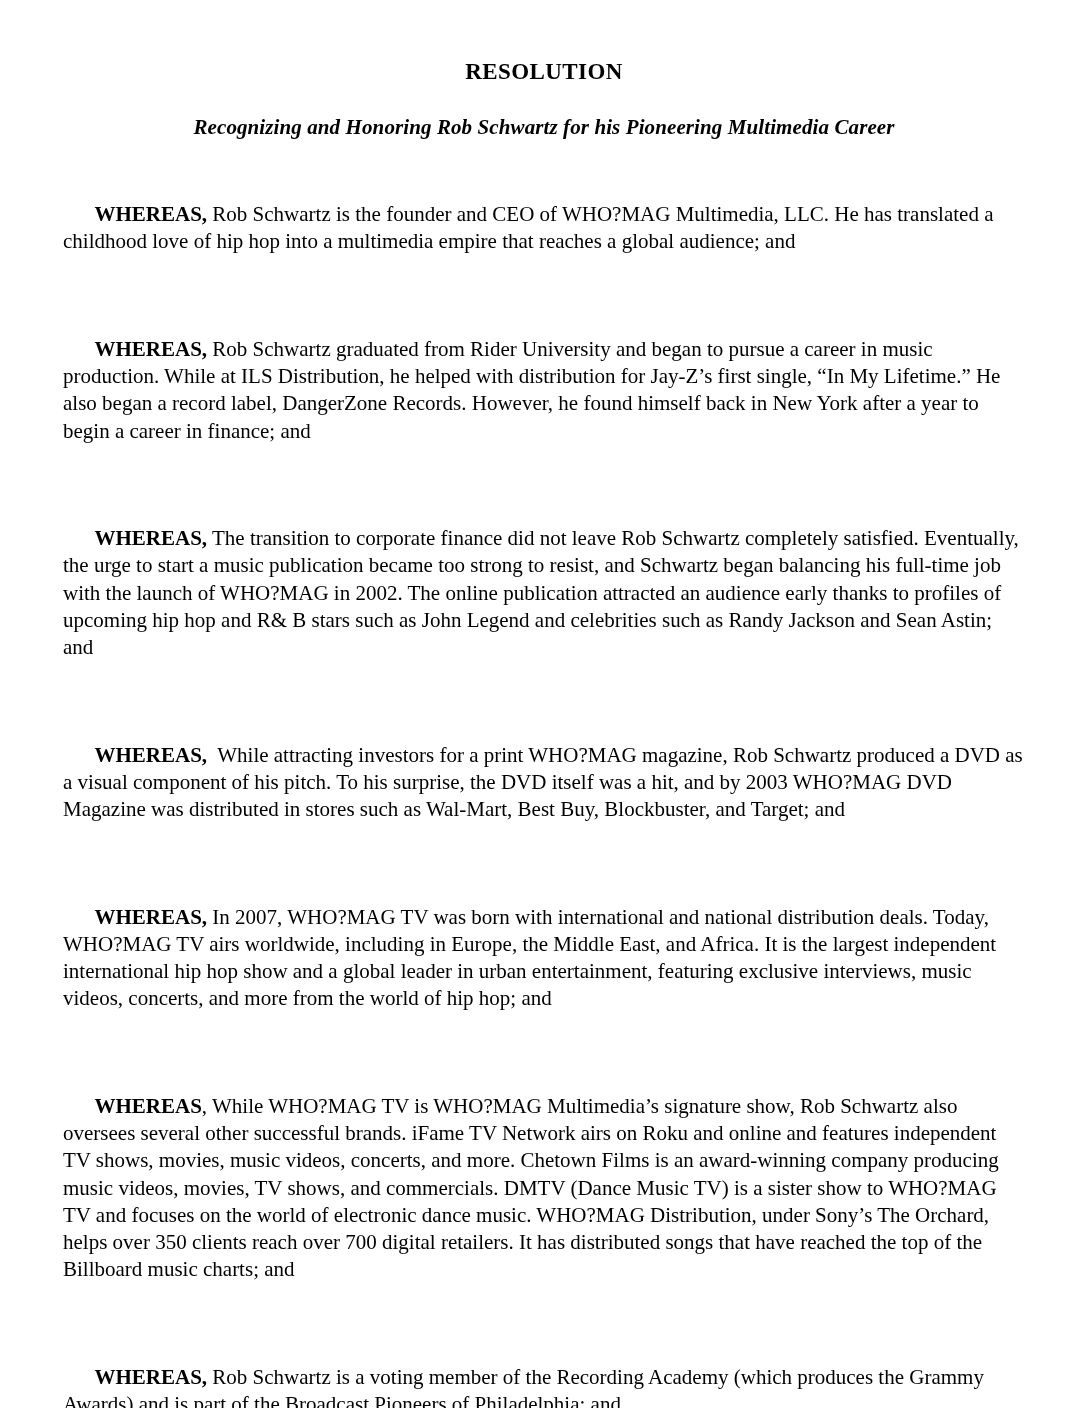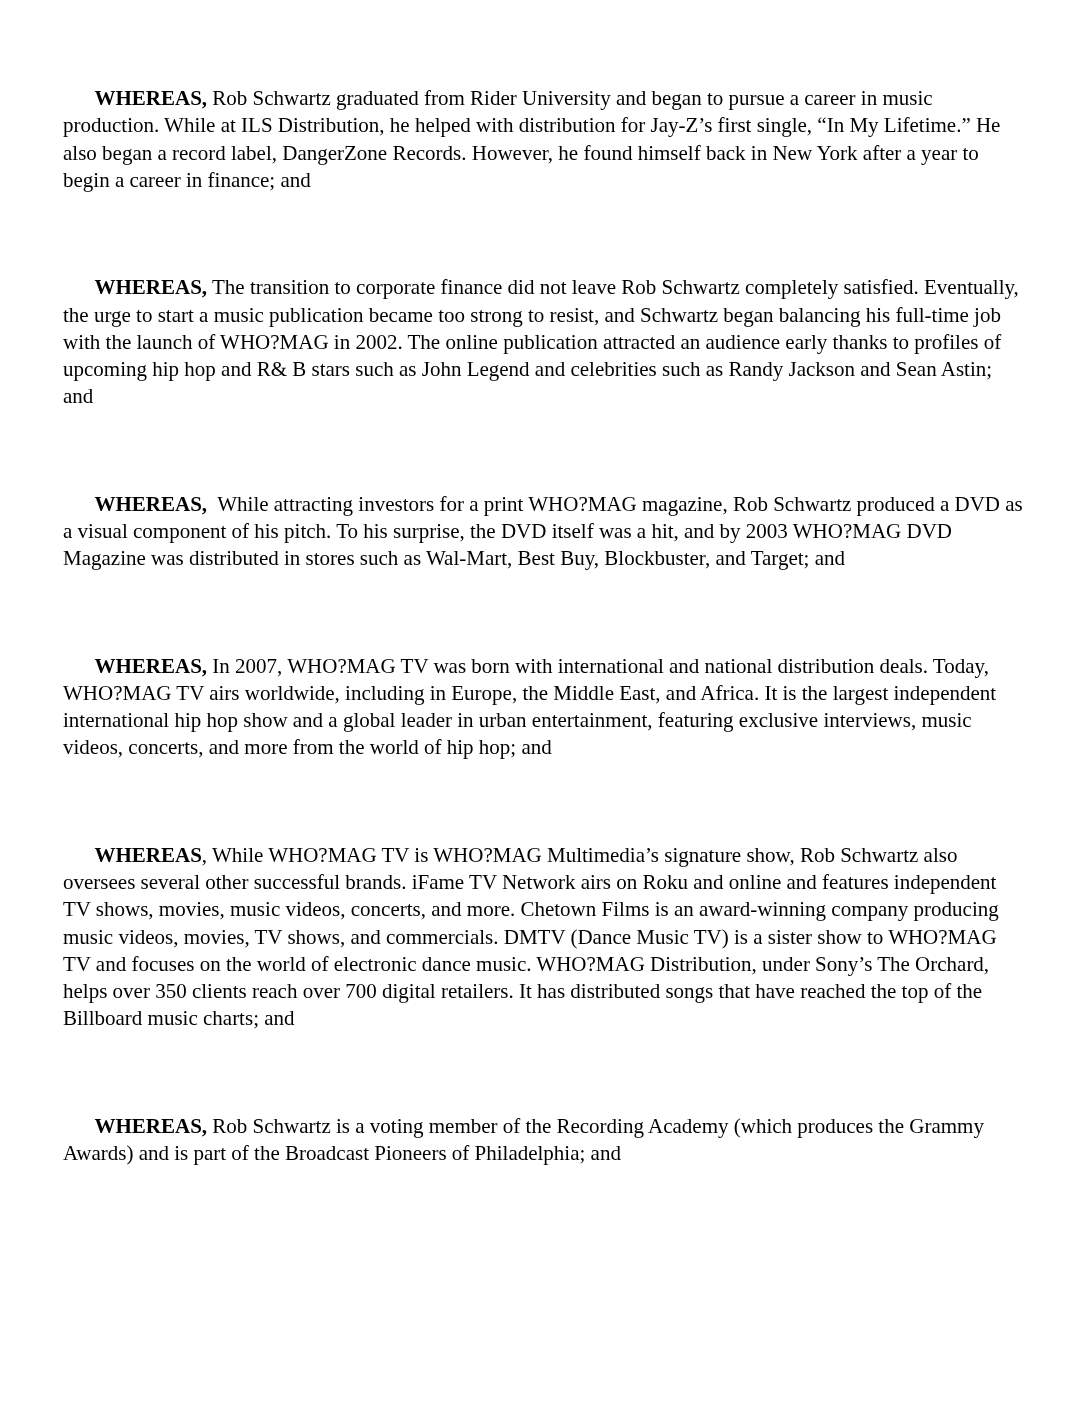--- a/index.html
+++ b/index.html
@@ -49,23 +49,28 @@
   }
   .clause .lead {
     font-weight: bold;
   }
 </style>
 </head>
 <body>
 
 <div class="page">
 
+  <h1 class="doc-title">RESOLUTION</h1>
 
+  <h2 class="doc-subtitle">Recognizing and Honoring Rob Schwartz for his Pioneering Multimedia Career</h2>
 
   <div>
+    <p class="clause">
+      <span class="lead">WHEREAS,</span><span> Rob Schwartz is the founder and CEO of WHO?MAG Multimedia, LLC. He has translated a childhood love of hip hop into a multimedia empire that reaches a global audience; and</span>
+    </p>
     <p class="clause">
       <span class="lead">WHEREAS,</span><span> Rob Schwartz graduated from Rider University and began to pursue a career in music production. While at ILS Distribution, he helped with distribution for Jay-Z’s first single, “In My Lifetime.” He also began a record label, DangerZone Records. However, he found himself back in New York after a year to begin a career in finance; and</span>
     </p>
     <p class="clause">
       <span class="lead">WHEREAS,</span><span> The transition to corporate finance did not leave Rob Schwartz completely satisfied. Eventually, the urge to start a music publication became too strong to resist, and Schwartz began balancing his full-time job with the launch of WHO?MAG in 2002. The online publication attracted an audience early thanks to profiles of upcoming hip hop and R&amp; B stars such as John Legend and celebrities such as Randy Jackson and Sean Astin; and</span>
     </p>
     <p class="clause">
       <span class="lead">WHEREAS,</span><span>  While attracting investors for a print WHO?MAG magazine, Rob Schwartz produced a DVD as a visual component of his pitch. To his surprise, the DVD itself was a hit, and by 2003 WHO?MAG DVD Magazine was distributed in stores such as Wal-Mart, Best Buy, Blockbuster, and Target; and</span>
     </p>
     <p class="clause">

